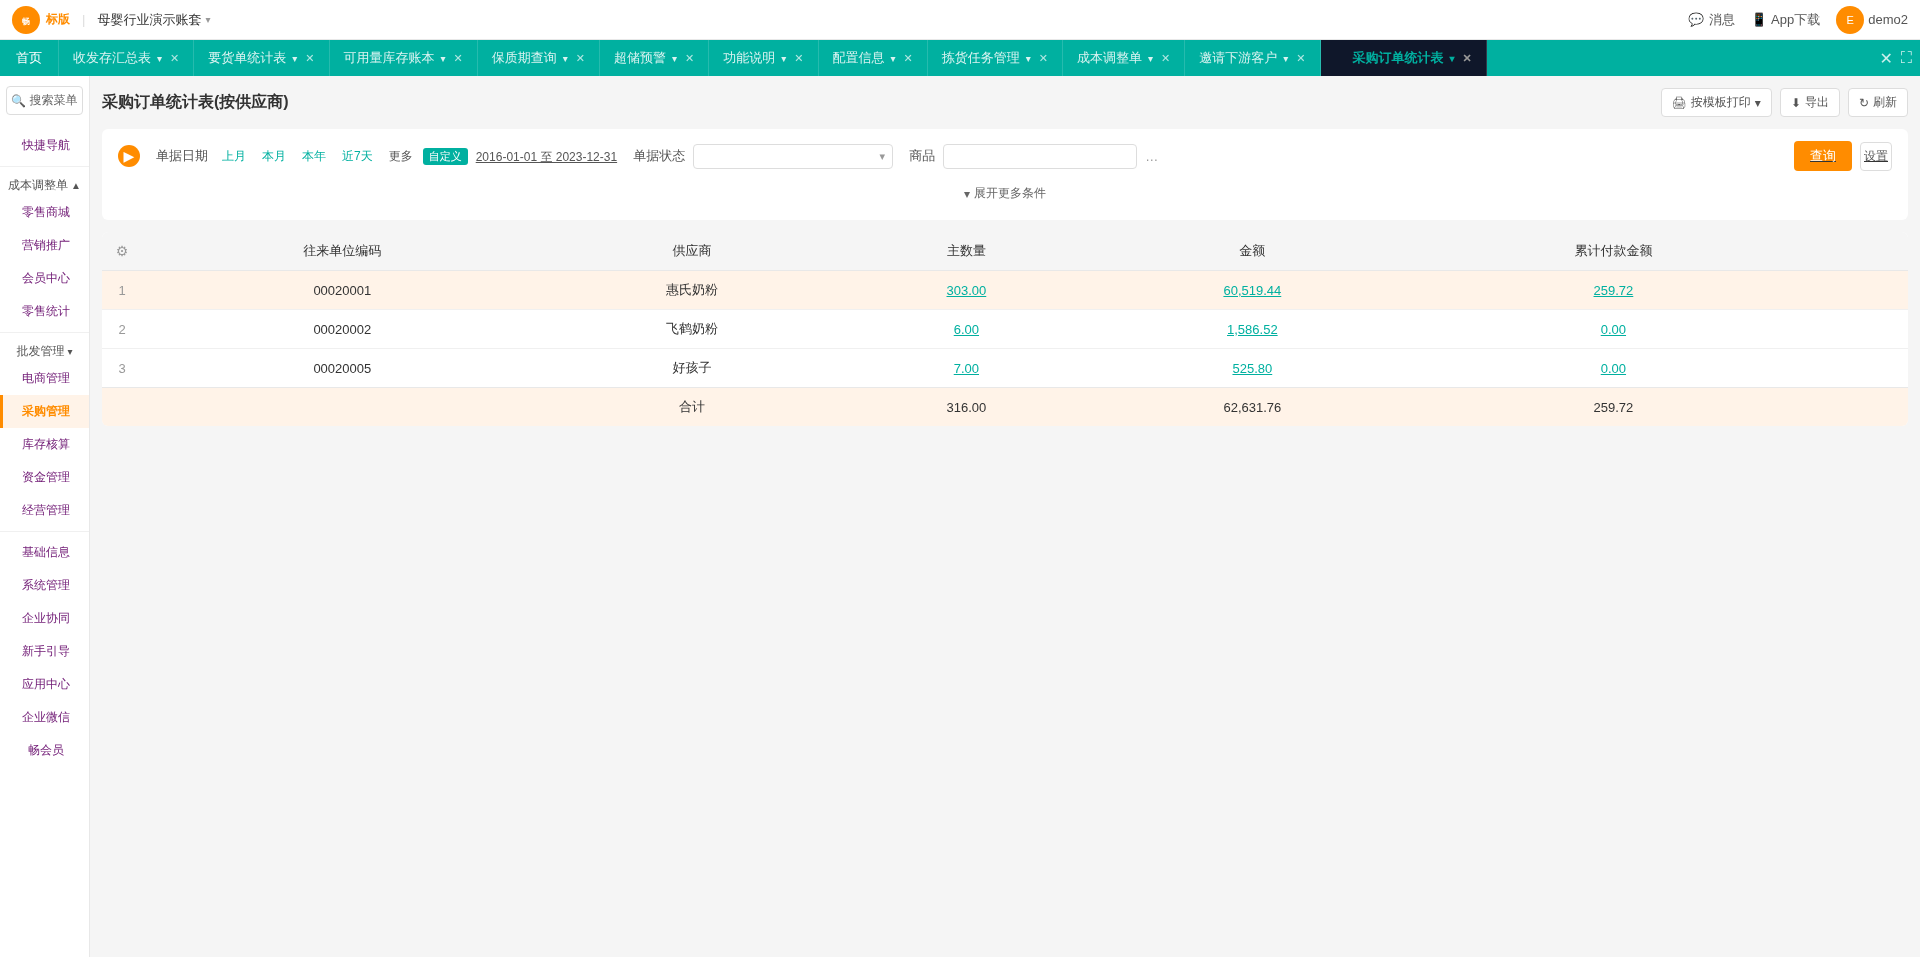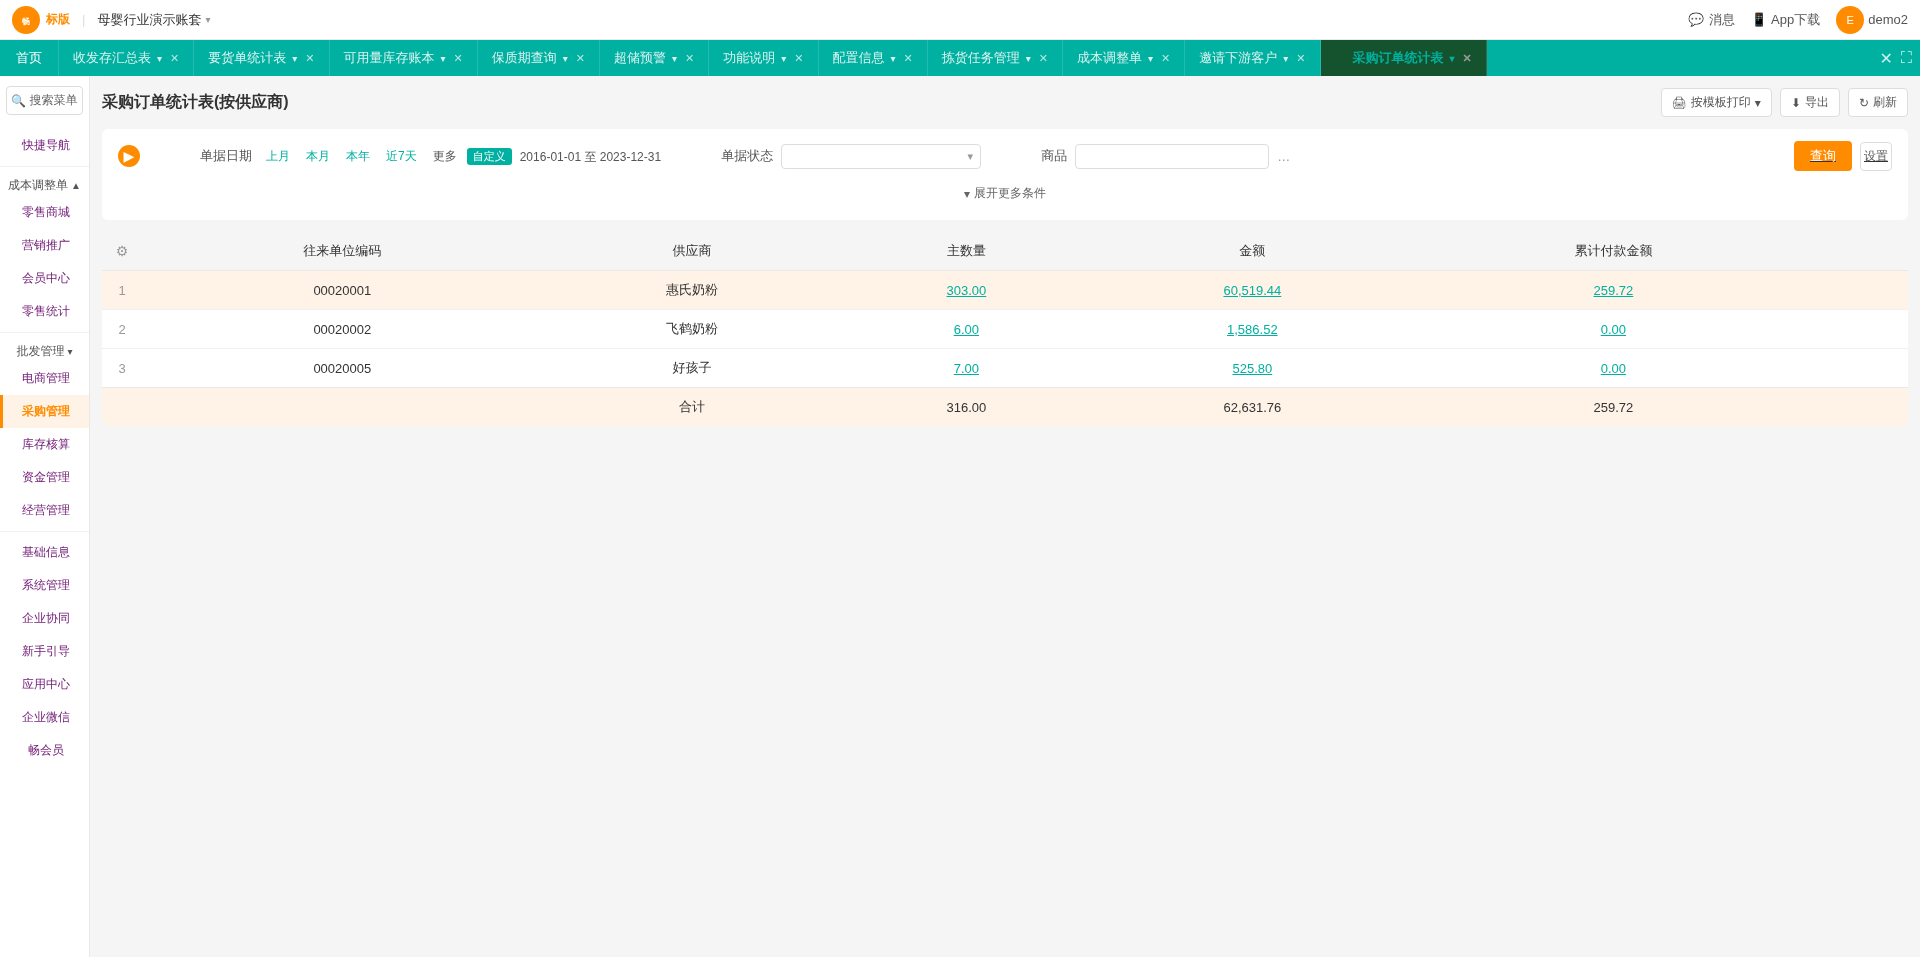--- a/index.html
+++ b/index.html
@@ -13,21 +13,21 @@
     .logo-text { font-size: 12px; color: #ff8c00; font-weight: bold; }
     .workspace-selector { display: flex; align-items: center; gap: 4px; font-size: 13px; color: #333; cursor: pointer; }
     .workspace-selector .arrow { color: #999; font-size: 10px; }
     .top-bar-right { display: flex; align-items: center; gap: 16px; }
     .top-bar-action { display: flex; align-items: center; gap: 4px; color: #555; font-size: 13px; cursor: pointer; }
     .user-avatar { width: 28px; height: 28px; background: #ff8c00; border-radius: 50%; display: flex; align-items: center; justify-content: center; color: #fff; font-size: 12px; overflow: hidden; }
 
     
     .nav-tabs { background: #00b0a0; display: flex; align-items: center; height: 36px; overflow: hidden; }
     .nav-tab { display: flex; align-items: center; gap: 4px; padding: 0 14px; height: 50px; color: rgba(255,255,255,0.85); font-size: 13px; cursor: pointer; white-space: nowrap; border-right: 1px solid rgba(255,255,255,0.15); position: relative; }
-    .nav-tab.active { background: #14532d; color: #00b0a0; font-weight: bold; padding-left: 32px; }
+    .nav-tab.active { background: #0f172a; color: #00b0a0; font-weight: bold; padding-left: 32px; }
     .nav-tab .close-btn { font-size: 11px; color: rgba(255,255,255,0.7); margin-left: 4px; }
     .nav-tab.active .close-btn { color: #999; }
     .nav-tab .tab-arrow { font-size: 10px; margin-left: 2px; }
     .nav-tab-home { padding: 0 16px; color: #fff; }
     .nav-tabs-end { display: flex; align-items: center; margin-left: auto; padding-right: 8px; gap: 8px; }
     .nav-tabs-end .icon-btn { color: rgba(255,255,255,0.8); cursor: pointer; font-size: 16px; }
 
     
     .main-layout { display: flex; height: calc(957px - 40px - 36px); }
 
@@ -50,26 +50,26 @@
     .btn-export { background: #fff; border: 1px solid #ddd; border-radius: 4px; padding: 5px 10px; font-size: 12px; color: #555; cursor: pointer; display: flex; align-items: center; gap: 4px; }
     .btn-refresh { background: #fff; border: 1px solid #ddd; border-radius: 4px; padding: 5px 10px; font-size: 12px; color: #555; cursor: pointer; display: flex; align-items: center; gap: 4px; }
     .btn-query { background: #ff8c00; border: none; border-radius: 4px; padding: 6px 16px; font-size: 13px; color: #fff; cursor: pointer; }
     .btn-settings { background: #fff; border: 1px solid #ddd; border-radius: 4px; padding: 5px 3px; font-size: 12px; color: #555; cursor: pointer; }
 
     
     .filter-area { background: #fff; border-radius: 6px; padding: 12px 16px; margin-bottom: 12px; }
     .filter-row { display: flex; align-items: center; gap: 16px; flex-wrap: wrap; }
     .filter-toggle { background: #ff8c00; border: none; width: 22px; height: 22px; border-radius: 50%; color: #fff; cursor: pointer; font-size: 14px; display: flex; align-items: center; justify-content: center; flex-shrink: 0; }
     .filter-group { display: flex; align-items: center; gap: 8px; }
-    .filter-label { font-size: 13px; color: #555; white-space: nowrap; margin-left: 44px; }
+    .filter-label { font-size: 13px; color: #555; white-space: nowrap; }
     .filter-date-shortcuts { display: flex; align-items: center; gap: 4px; }
     .filter-shortcut { font-size: 12px; color: #00b0a0; cursor: pointer; padding: 2px 6px; border-radius: 3px; }
     .filter-shortcut.active-more { font-size: 12px; color: #555; }
     .filter-custom-badge { background: #00b0a0; color: #fff; font-size: 11px; padding: 1px 6px; border-radius: 3px; cursor: pointer; }
-    .filter-date-range { font-size: 12px; color: #555; margin-top: 2px; }
+    .filter-date-range { font-size: 12px; color: #555; margin-top: 2px; text-decoration: underline; }
     .filter-select { border: 1px solid #ddd; border-radius: 4px; padding: 4px 24px 4px 8px; font-size: 13px; color: #555; background: #fff; min-width: 200px; appearance: none; position: relative; cursor: pointer; }
     .filter-select-wrap { position: relative; display: inline-block; }
     .filter-select-wrap::after { content: "▾"; position: absolute; right: 8px; top: 50%; transform: translateY(-50%); color: #999; pointer-events: none; font-size: 11px; }
     .filter-input { border: 1px solid #ddd; border-radius: 4px; padding: 4px 8px; font-size: 13px; color: #555; min-width: 160px; }
     .filter-more-btn { display: flex; align-items: center; gap: 4px; font-size: 12px; color: #666; cursor: pointer; padding: 6px 0; }
     .filter-expand-row { display: flex; justify-content: center; margin-top: 8px; }
 
     
     .table-area { background: #fff; border-radius: 6px; overflow: hidden; }
     .table-wrap { overflow-x: auto; }

